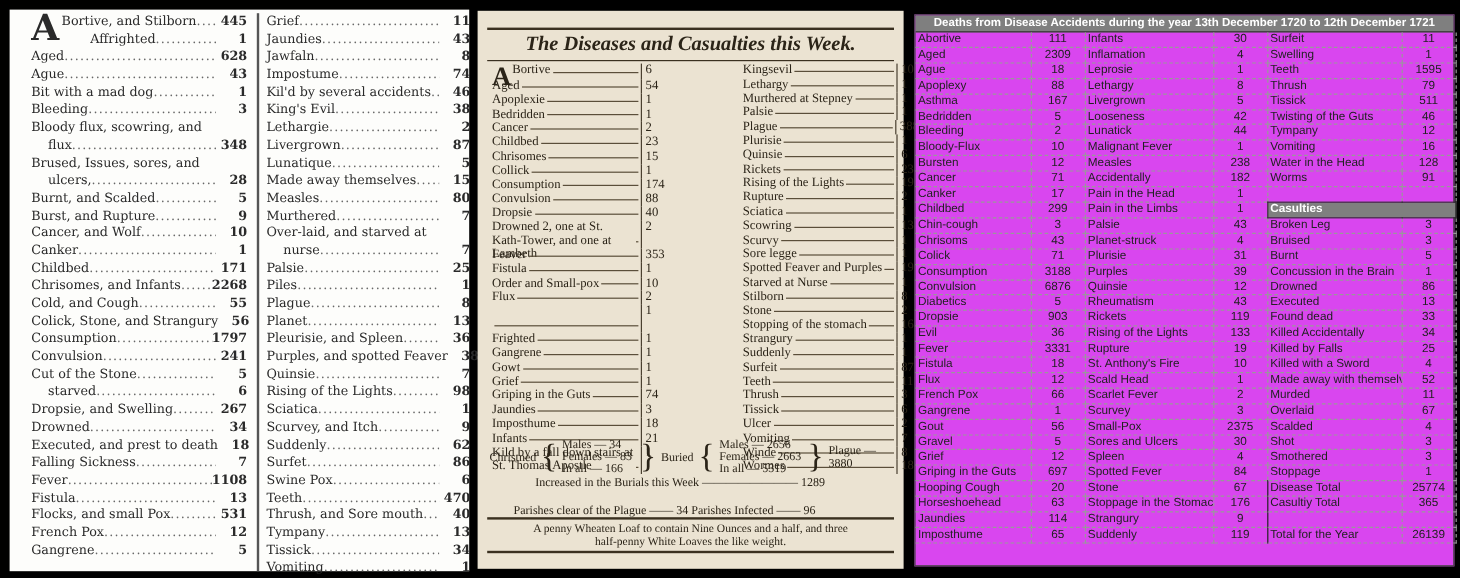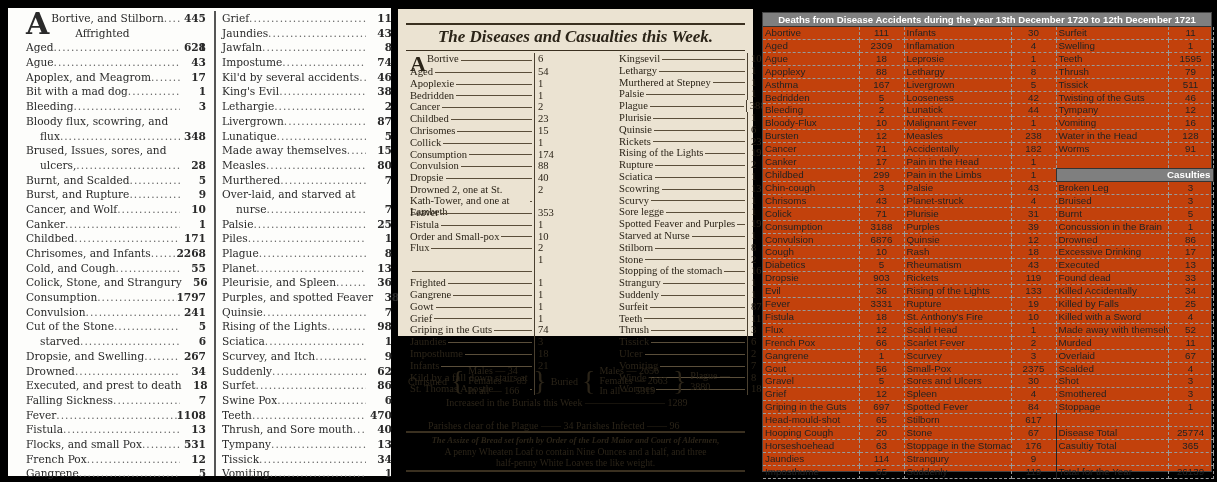--- a/index.html
+++ b/index.html
@@ -12,79 +12,74 @@
   #p1 .col{width:180px;position:relative;}
   #p1 .col2{border-left:2px solid #555;padding-left:6px;margin-left:8px;width:170px;}
   .lrow{display:flex;line-height:14.7px;height:14.7px;white-space:nowrap;}
   .lrow .name{flex:0 0 auto;}
   .lrow .dots{flex:1 1 auto;overflow:hidden;color:#666;letter-spacing:1px;}
   .lrow .dots::before{content:"........................................................";}
   .lrow .num{flex:0 0 auto;font-weight:bold;text-align:right;min-width:26px;}
   .lrow.ind{padding-left:14px;}
   .dropcap{font-size:30px;line-height:26px;float:left;margin-right:2px;font-weight:bold;}
   
-  #p2{left:398px;top:9px;width:355px;height:327px;background:#ebe3d2;
+  #p2{left:398px;top:9px;width:355px;height:465px;background:#ebe3d2;
       font-family:"Liberation Serif","DejaVu Serif",serif;color:#2b2418;font-size:10.6px;}
   #p2 .title{position:absolute;left:8px;right:8px;top:14px;border-top:2px solid #3a3020;border-bottom:1px solid #3a3020;
       text-align:center;font-style:italic;font-size:17px;font-weight:bold;padding:2px 0 3px;}
   #p2 .bcol{position:absolute;top:44px;}
   #p2 .bc1{left:12px;width:148px;}
   #p2 .bc2{left:188px;width:152px;margin-left:33px;}
   .brow{display:flex;height:11.8px;line-height:11.8px;white-space:nowrap;}
   .brow .bn{flex:0 0 auto;}
   .brow .bl{flex:1 1 auto;border-bottom:1px solid #5a4e3a;margin:0 2px 5px;}
   .brow .bv{flex:0 0 20px;border-left:1px solid #4a4030;padding-left:3px;}
   .brow.tall{height:23px;}
   .brow.tall .bn{white-space:normal;width:118px;line-height:11px;}
   .bigA{font-size:22px;font-weight:bold;float:left;line-height:22px;margin-right:1px;}
   #p2 .summary{position:absolute;left:10px;right:10px;top:356px;font-size:10px;}
   #p2 .assize{position:absolute;left:8px;right:8px;top:422px;border-top:2px solid #3a3020;border-bottom:2px solid #3a3020;
       text-align:center;font-size:9.6px;line-height:11px;padding:2px 0;}
   #p2 .assize .h{font-style:italic;font-weight:bold;font-size:8.6px;}
   
-  #p3{left:762px;top:12px;width:450px;height:460px;background:#c2410c;border:1px solid #444;
+  #p3{left:762px;top:12px;width:450px;height:460px;background:#d946ef;border:1px solid #444;
       font-family:"Liberation Sans","DejaVu Sans",sans-serif;font-size:9.8px;color:#222;}
   #p3 .thead{height:13px;background:#7f7f7f;color:#fff;text-align:center;font-weight:bold;line-height:13px;font-size:9.6px;border-bottom:1px solid #333;}
   #p3 table{border-collapse:collapse;width:100%;table-layout:fixed;}
   #p3 td{height:11.9px;padding:0 2px;border-bottom:1px dashed #999;border-right:1px dashed #999;white-space:nowrap;overflow:hidden;line-height:11.9px;}
   #p3 td.n{text-align:center;}
-  #p3 td.cash{background:#7f7f7f;color:#fff;text-align:right;font-weight:bold;border:1px solid #333;}
+  #p3 td.cash{background:#7f7f7f;color:#fff;text-align:left;font-weight:bold;border:1px solid #333;}
   #p3 td.tot{border-left:1.5px solid #222;}
 </style>
 </head>
 <body>
 
 <div class="panel" id="p1">
   <div class="cols">
     <div class="col" id="p1c1">
         <span class="dropcap">A</span>
         <div class="lrow">
           <span class="name">Bortive, and Stilborn</span>
           <span class="dots"></span>
           <span class="num">445</span>
         </div>
-        <div class="lrow" style="padding-left: 24px; flex-direction: column;">
+        <div class="lrow" style="padding-left: 24px;">
           <span class="name">Affrighted</span>
           <span class="dots"></span>
           <span class="num">1</span>
         </div>
         <div class="lrow">
           <span class="name">Aged</span>
           <span class="dots"></span>
           <span class="num">628</span>
         </div>
         <div class="lrow">
           <span class="name">Ague</span>
           <span class="dots"></span>
           <span class="num">43</span>
-        </div>
-        <div class="lrow">
-          <span class="name">Apoplex, and Meagrom</span>
-          <span class="dots"></span>
-          <span class="num">17</span>
         </div>
         <div class="lrow">
           <span class="name">Bit with a mad dog</span>
           <span class="dots"></span>
           <span class="num">1</span>
         </div>
         <div class="lrow">
           <span class="name">Bleeding</span>
           <span class="dots"></span>
           <span class="num">3</span>
@@ -677,21 +672,20 @@
         <div>Females — 2663</div>
         <div>In all — 5319</div>
       </div>
       <span style="font-size:28px;">}</span>
       <span>Plague — 3880</span>
     </div>
     <div style="padding-left:38px;">Increased in the Burials this Week ———————— 1289</div>
     <div style="padding-left:20px;margin-top:12px;">Parishes clear of the Plague —— 34   Parishes Infected —— 96</div>
   </div>
   <div class="assize">
-    <div class="h">The Assize of Bread set forth by Order of the Lord Maior and Court of Aldermen,</div>
     <div>A penny Wheaten Loaf to contain Nine Ounces and a half, and three</div>
     <div>half-penny White Loaves the like weight.</div>
   </div>
 </div>
 
 <div class="panel" id="p3">
   <div class="thead">Deaths from Disease Accidents during the year 13th December 1720 to 12th December 1721</div>
   <table>
     <colgroup>
         <col style="width:96px">
@@ -831,28 +825,20 @@
         </tr>
         <tr>
           <td>Convulsion</td>
           <td class="n">6876</td>
           <td>Quinsie</td>
           <td class="n">12</td>
           <td>Drowned</td>
           <td class="n">86</td>
         </tr>
         <tr>
-          <td>Cough</td>
-          <td class="n">10</td>
-          <td>Rash</td>
-          <td class="n">18</td>
-          <td>Excessive Drinking</td>
-          <td class="n">17</td>
-        </tr>
-        <tr>
           <td>Diabetics</td>
           <td class="n">5</td>
           <td>Rheumatism</td>
           <td class="n">43</td>
           <td>Executed</td>
           <td class="n">13</td>
         </tr>
         <tr>
           <td>Dropsie</td>
           <td class="n">903</td>
@@ -935,28 +921,20 @@
         </tr>
         <tr>
           <td>Griping in the Guts</td>
           <td class="n">697</td>
           <td>Spotted Fever</td>
           <td class="n">84</td>
           <td>Stoppage</td>
           <td class="n">1</td>
         </tr>
         <tr>
-          <td>Head-mould-shot</td>
-          <td class="n">65</td>
-          <td>Stilborn</td>
-          <td class="n">617</td>
-          <td class=" tot"></td>
-          <td class="n"></td>
-        </tr>
-        <tr>
           <td>Hooping Cough</td>
           <td class="n">20</td>
           <td>Stone</td>
           <td class="n">67</td>
           <td class=" tot">Disease Total</td>
           <td class="n">25774</td>
         </tr>
         <tr>
           <td>Horseshoehead</td>
           <td class="n">63</td>

